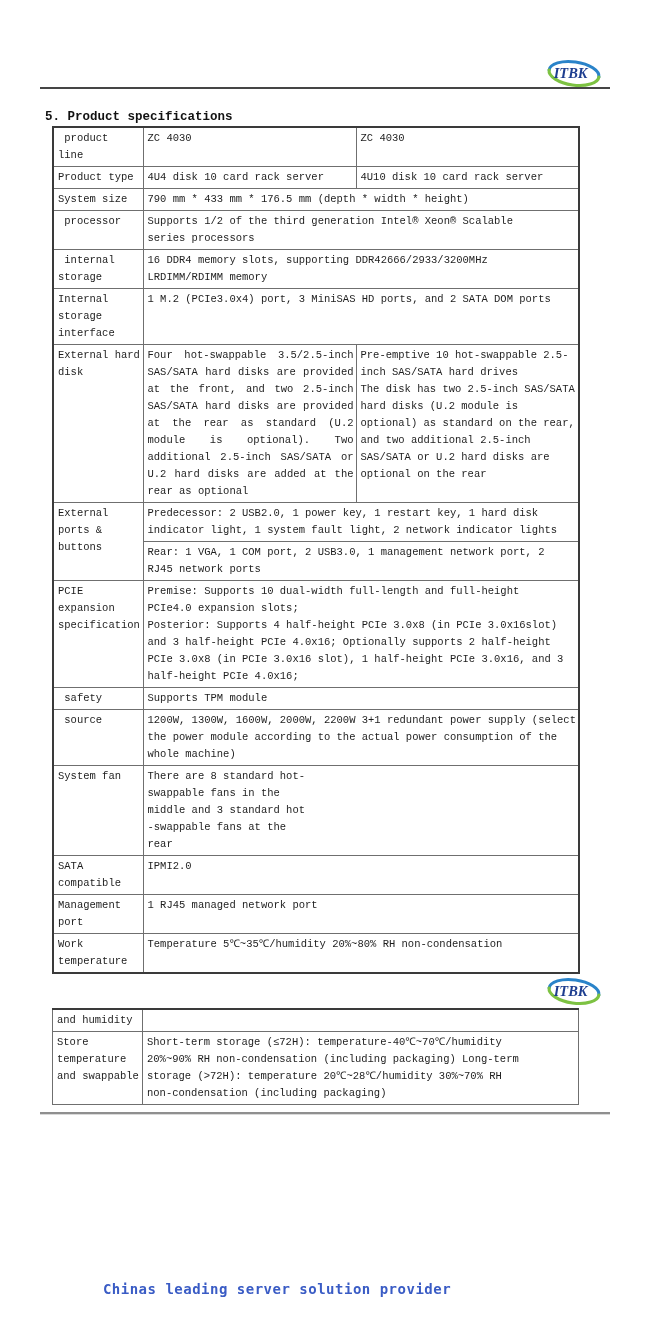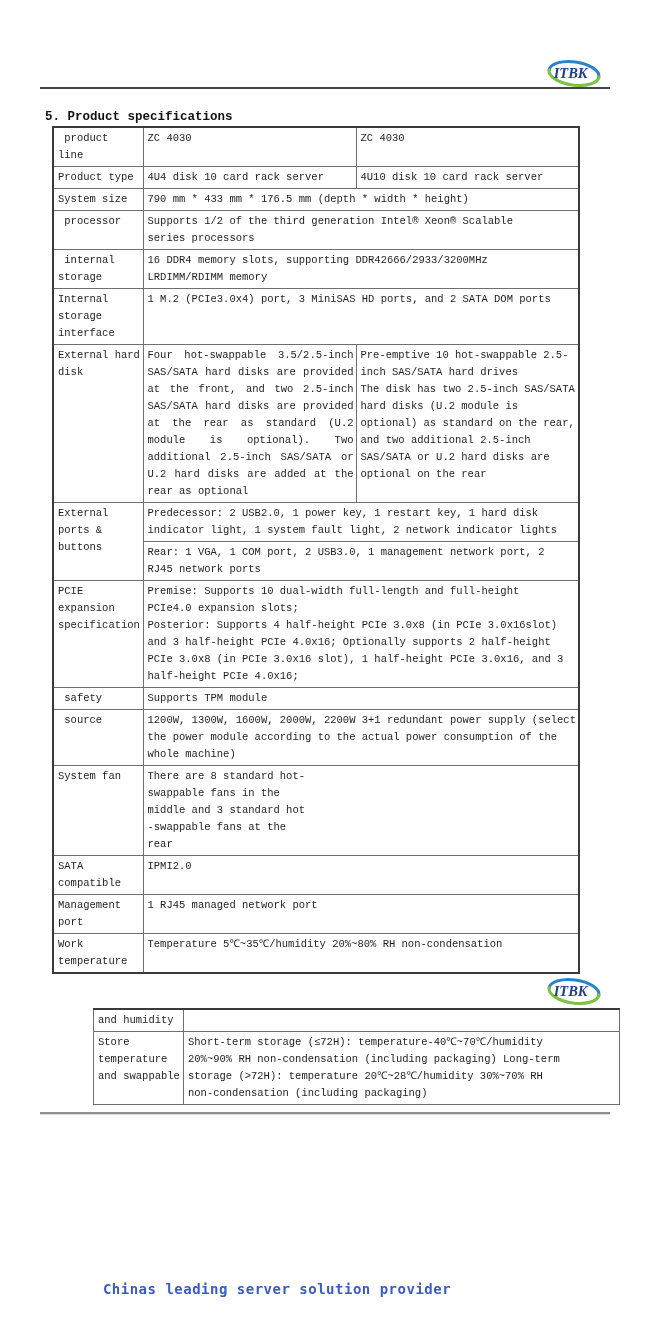--- a/index.html
+++ b/index.html
@@ -175,21 +175,21 @@
 <div class="abs" style="left:545px;top:972px;">
   <svg class="logo-svg" viewBox="0 0 60 38">
     <g transform="rotate(8 30 20)">
       <path d="M4 20 A 26 12 0 0 1 56 20" fill="none" stroke="#2a83c9" stroke-width="3.2" stroke-linecap="round"></path>
       <path d="M56 20 A 26 12 0 0 1 4 20" fill="none" stroke="#7dc242" stroke-width="3.2" stroke-linecap="round"></path>
     </g>
     <text x="9" y="25">ITBK</text>
   </svg>
 </div>
 
-<table class="spec spec2 abs" style="left:52px;top:1008px;margin-left:41px;">
+<table class="spec spec2 abs" style="left:52px;top:1008px;">
   <colgroup>
       <col style="width:90px">
       <col style="width:436px">
     </colgroup>
   <tbody>
     <tr class="r-empty">
       <td class="lbl">and humidity</td>
       <td></td>
     </tr>
     <tr>

